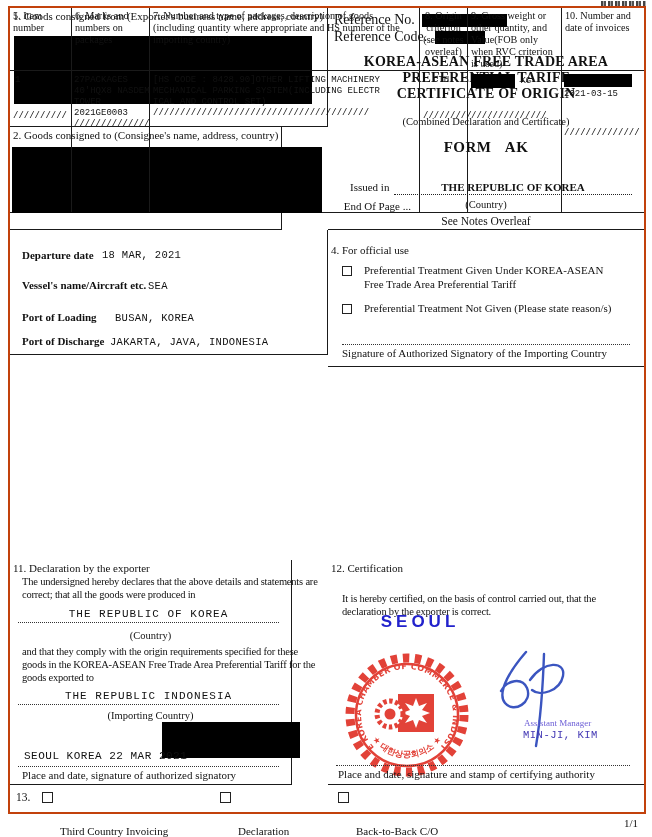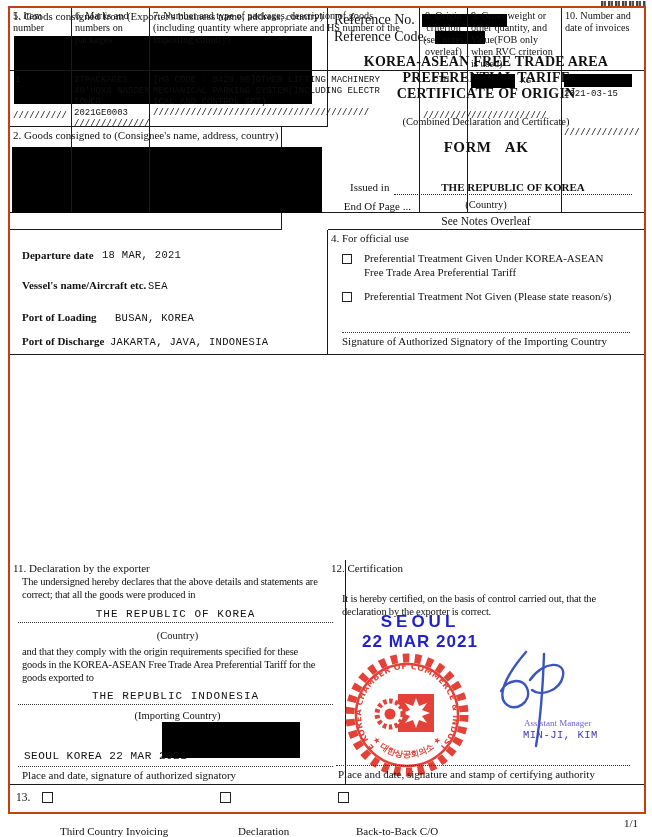--- a/index.html
+++ b/index.html
@@ -15,23 +15,23 @@
   .bb { border-bottom:1px solid #1a1a1a; }
 
   .box-label { position:absolute; left:3px; top:2px; font-size:11px; }
   .redaction { position:absolute; background:#000; }
 
   
   #box1 { left:0; top:0; width:318px; height:119px; }
   #box2 { left:0; top:119px; width:272px; height:103px; }
   #header-block { left:318px; top:0; width:316px; height:222px; }
   #box3 { left:0; top:222px; width:318px; height:125px; }
-  #box4 { left:318px; top:222px; width:316px; height:125px; }
+  #box4 { left:318px; top:234px; width:316px; height:125px; }
   #tbl  { left:0; top:347px; width:634px; height:205px; display:flex; border-bottom:1px solid #1a1a1a; }
-  #box11 { left:0; top:552px; width:336px; height:225px; }
+  #box11 { left:0; top:552px; width:282px; height:225px; }
   #box12 { left:318px; top:552px; width:316px; height:225px; }
   #box13 { left:0; top:777px; width:634px; height:27px; }
 
   
   .ref-row { position:absolute; left:6px; font-size:14px; }
   .ref-row .redact-inline { display:inline-block; background:#000; vertical-align:middle; margin-left:4px; }
   .cert-title { position:absolute; left:0; top:46px; width:100%; text-align:center;
     font-weight:bold; font-size:14px; line-height:16px; letter-spacing:.2px; }
   .cert-sub { position:absolute; left:0; top:108px; width:100%; text-align:center; font-size:10.5px; }
   .form-name { position:absolute; left:0; top:131px; width:100%; text-align:center;
@@ -218,21 +218,20 @@
       <div class="dots" style="left:8px; right:12px; top:206px;"></div>
       <div class="small-cap" style="left:12px; top:209px;">Place and date, signature of authorized signatory</div>
     </div>
 
     <div id="box12" class="sec bb">
       <div class="box-label">12. Certification</div>
       <div class="para" style="left:14px; top:32px; width:288px;">It is hereby certified, on the basis of control carried out, that the declaration by the exporter is correct.</div>
 
       <div class="blue-stamp">
         <div class="city">SEOUL</div>
-        <div class="bdate">22 MAR 2021</div>
       </div>
 
       <svg class="red-stamp" viewBox="0 0 134 134">
         <g fill="none" stroke="#e03228">
           <circle cx="67" cy="67" r="57" stroke-width="9" stroke-dasharray="6.5 5.5"></circle>
           <circle cx="67" cy="67" r="51" stroke-width="2.5"></circle>
         </g>
         <path id="arcTop" d="M 34.5,99.5 A 46,46 0 1 1 99.5,99.5" fill="none"></path>
         <path id="arcBot" d="M 31,89 A 42,42 0 0 0 103,89" fill="none"></path>
         <text font-size="8" font-weight="bold" fill="#e03228" font-family="DejaVu Sans, sans-serif" letter-spacing="0.4">

